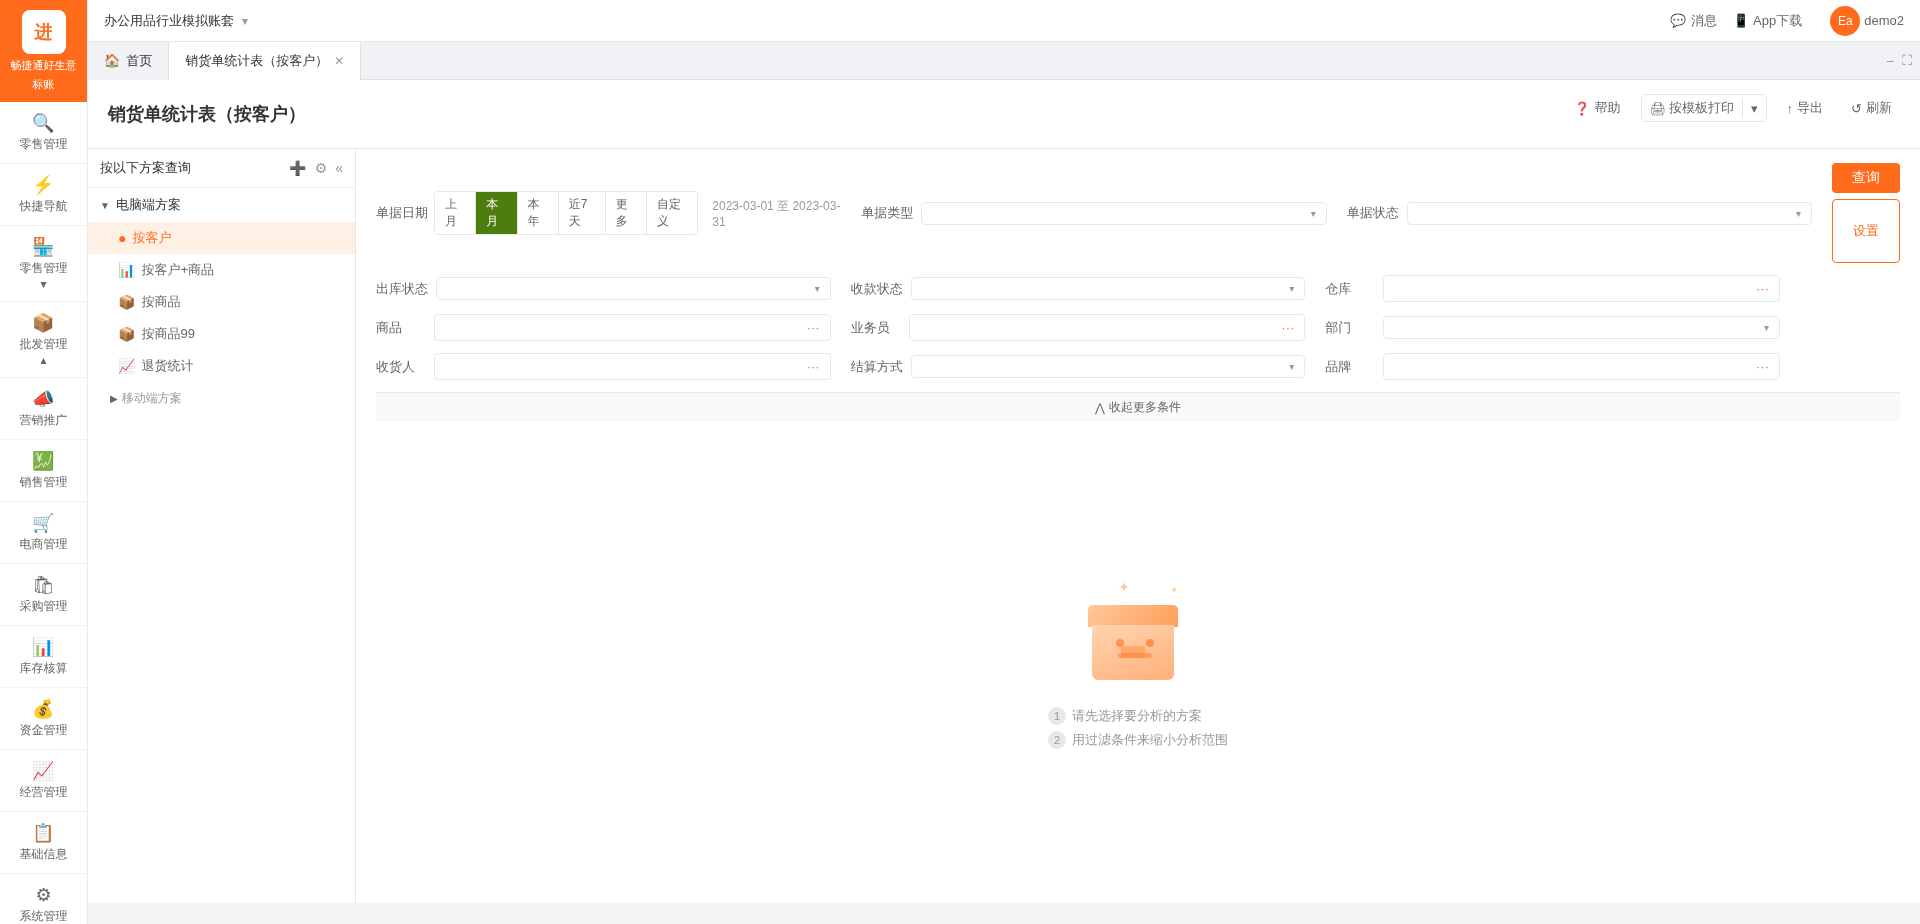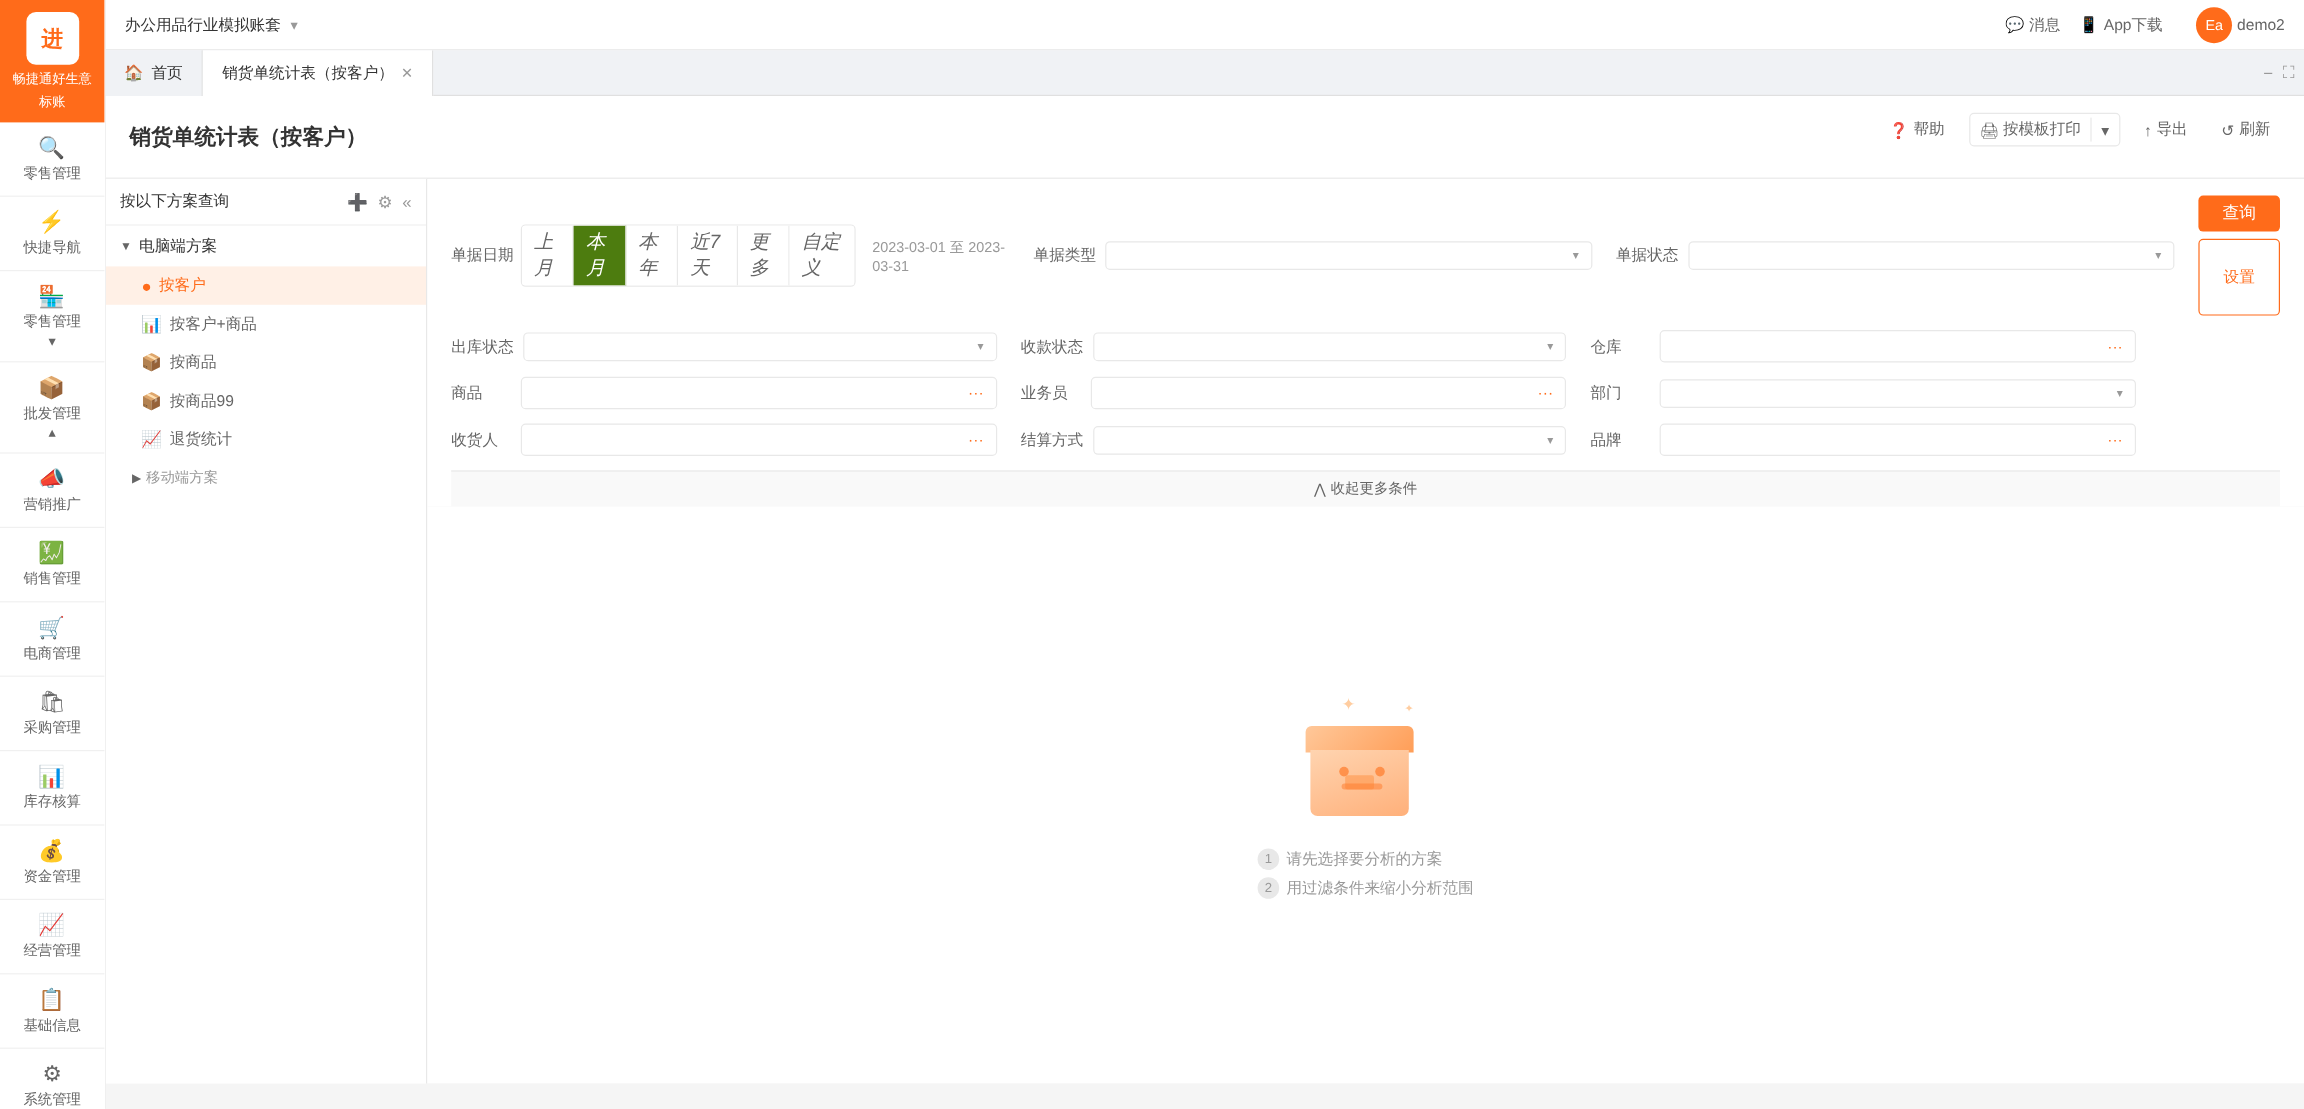--- a/index.html
+++ b/index.html
@@ -309,26 +309,25 @@
     .date-filter {
       display: flex;
       align-items: center;
       gap: 6px;
       flex: 1;
     }
     .date-label { font-size: 13px; color: #666; white-space: nowrap; }
     .date-btns { display: flex; align-items: center; gap: 0; border: 1px solid #e8e8e8; border-radius: 4px; overflow: hidden; }
     .date-btn {
       padding: 4px 10px;
-      font-size: 16px;
+      font-size: 12px;
       cursor: pointer;
       color: #666;
       border-right: 1px solid #e8e8e8;
       background: #fff;
-      font-style: italic;
     }
     .date-btn:last-child { border-right: none; }
     .date-btn.active { background: #4d7c0f; color: #fff; }
     .date-range {
       font-size: 12px;
       color: #999;
       margin-left: 8px;
     }
 
     

